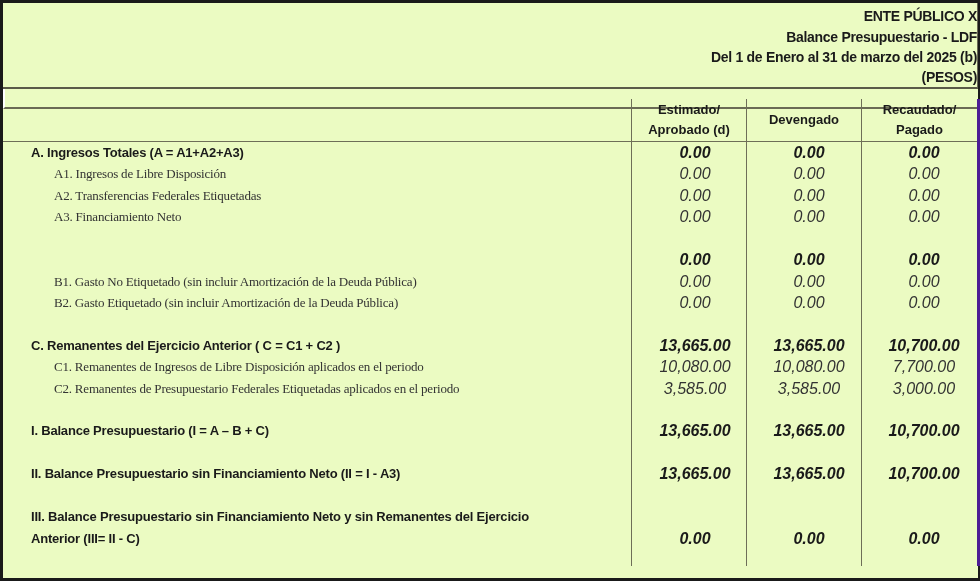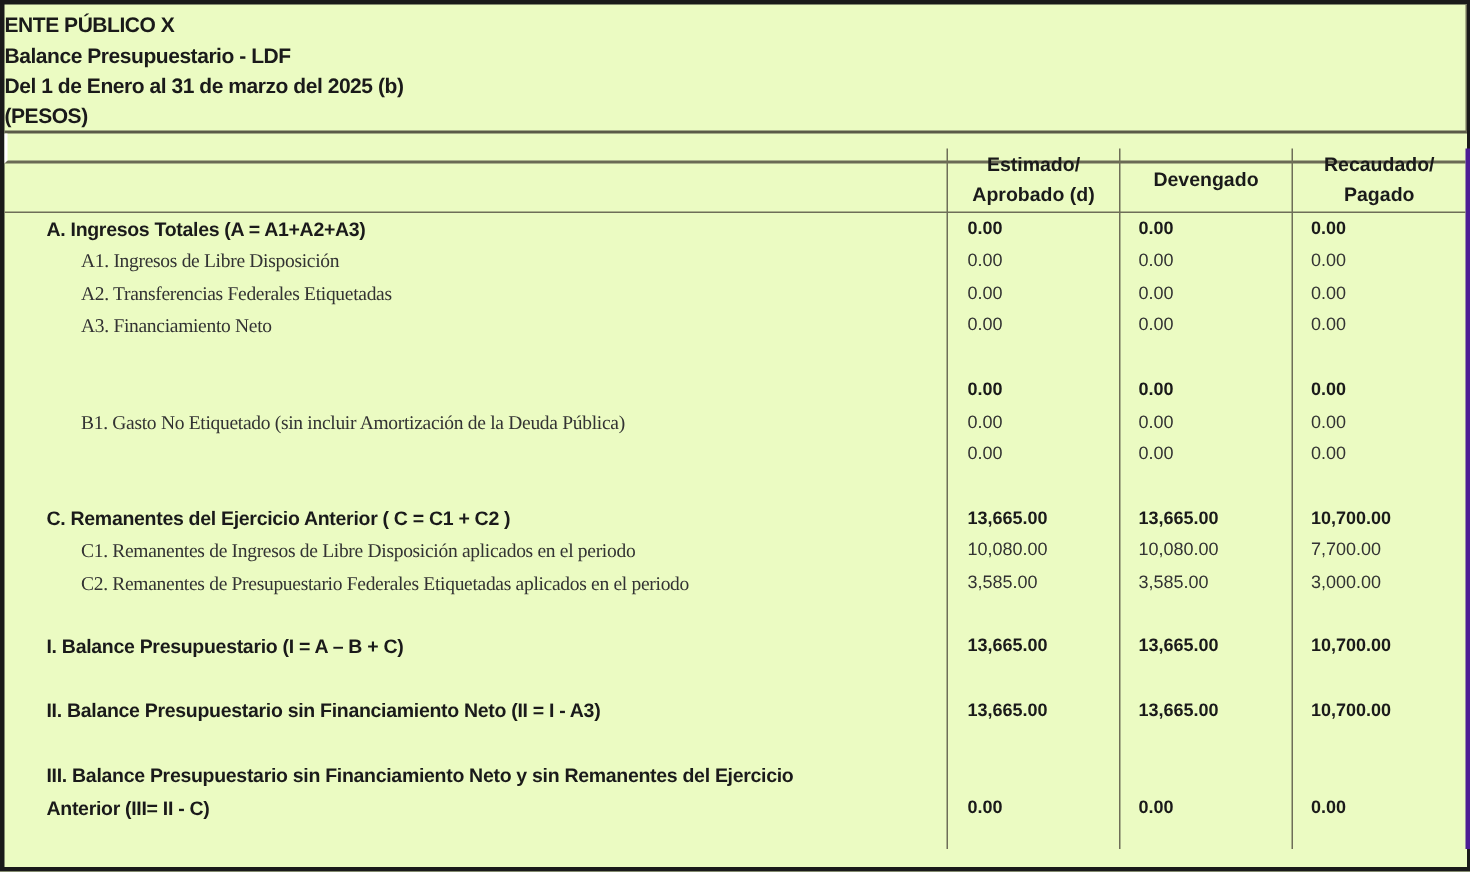--- a/index.html
+++ b/index.html
@@ -1,30 +1,30 @@
 <!DOCTYPE html>
 <html><head>
 <meta charset="utf-8">
 <style>
   html, body { margin:0; padding:0; }
   body { width:980px; height:581px; background:#1a1a1a; position:relative; overflow:hidden;
          font-family:"Liberation Sans", sans-serif; color:#222; }
   .sheet { position:absolute; left:3px; top:3px; width:975px; height:575px; background:#ebfbc2; }
   .title-box { position:absolute; left:0; top:0; width:974px; height:84px; border-bottom:2px solid #5a5a48; border-right:1px solid #6a6a55; }
-  .title-line { position:absolute; left:0; width:974px; text-align:left; font-weight:bold; font-size:14px; color:#1a1a1a; letter-spacing:-0.3px; }
+  .title-line { position:absolute; left:0; width:974px; text-align:right; font-weight:bold; font-size:14px; color:#1a1a1a; letter-spacing:-0.3px; }
   .blank-band { position:absolute; left:0; top:86px; width:974px; height:20px; border-left:2px solid #fff; border-bottom:2px solid #6a6a55; box-sizing:border-box; }
   .table-area { position:absolute; left:0; top:96px; width:974px; height:467px; border-right:6px solid #4c1d95; }
   .vline { position:absolute; top:0; width:1px; height:467px; background:#6e6e58; }
   .hdr-line { position:absolute; left:0; top:42px; width:974px; height:1px; background:#6e6e58; }
   .hdr { position:absolute; top:0; height:42px; text-align:center; font-weight:bold; font-size:13px; color:#1a1a1a; display:flex; flex-direction:column; justify-content:center; line-height:20px; }
   .row { position:absolute; left:0; width:850px; height:21px;padding-left:12px; }
   .lbl { position:absolute; top:0; line-height:21px; font-size:13px; white-space:nowrap; letter-spacing:-0.2px; }
   .lbl.b { font-weight:bold; color:#1a1a1a; }
   .lbl.n { color:#333;font-family:Liberation Serif, serif; }
-  .val { position:absolute; top:0; line-height:21px; font-size:12px; text-align:left; width:100px; }
+  .val { position:absolute; top:0; line-height:21px; font-size:16px; text-align:center; width:100px;font-style:italic; }
   .val.b { font-weight:bold; color:#1a1a1a; }
   .val.n { color:#333; }
   .v1 { left:642px; } .v2 { left:756px; } .v3 { left:871px; }
 </style>
 </head>
 <body>
 
 <div class="sheet">
 
   <div class="title-box">
@@ -84,20 +84,21 @@
       <span class="val b v2">0.00</span>
       <span class="val b v3">0.00</span>
     </div>
     <div class="row" style="top:172px;">
       <span class="lbl n" style="left:51px;">B1. Gasto No Etiquetado (sin incluir Amortización de la Deuda Pública)</span>
       <span class="val n v1">0.00</span>
       <span class="val n v2">0.00</span>
       <span class="val n v3">0.00</span>
     </div>
     <div class="row" style="top:193px;">
+      <span class="lbl n" style="left:51px;">B2. Gasto Etiquetado (sin incluir Amortización de la Deuda Pública)</span>
       <span class="val n v1">0.00</span>
       <span class="val n v2">0.00</span>
       <span class="val n v3">0.00</span>
     </div>
 
     <div class="row" style="top:236px;">
       <span class="lbl b" style="left:28px;">C. Remanentes del Ejercicio Anterior ( C = C1 + C2 )</span>
       <span class="val b v1">13,665.00</span>
       <span class="val b v2">13,665.00</span>
       <span class="val b v3">10,700.00</span>

